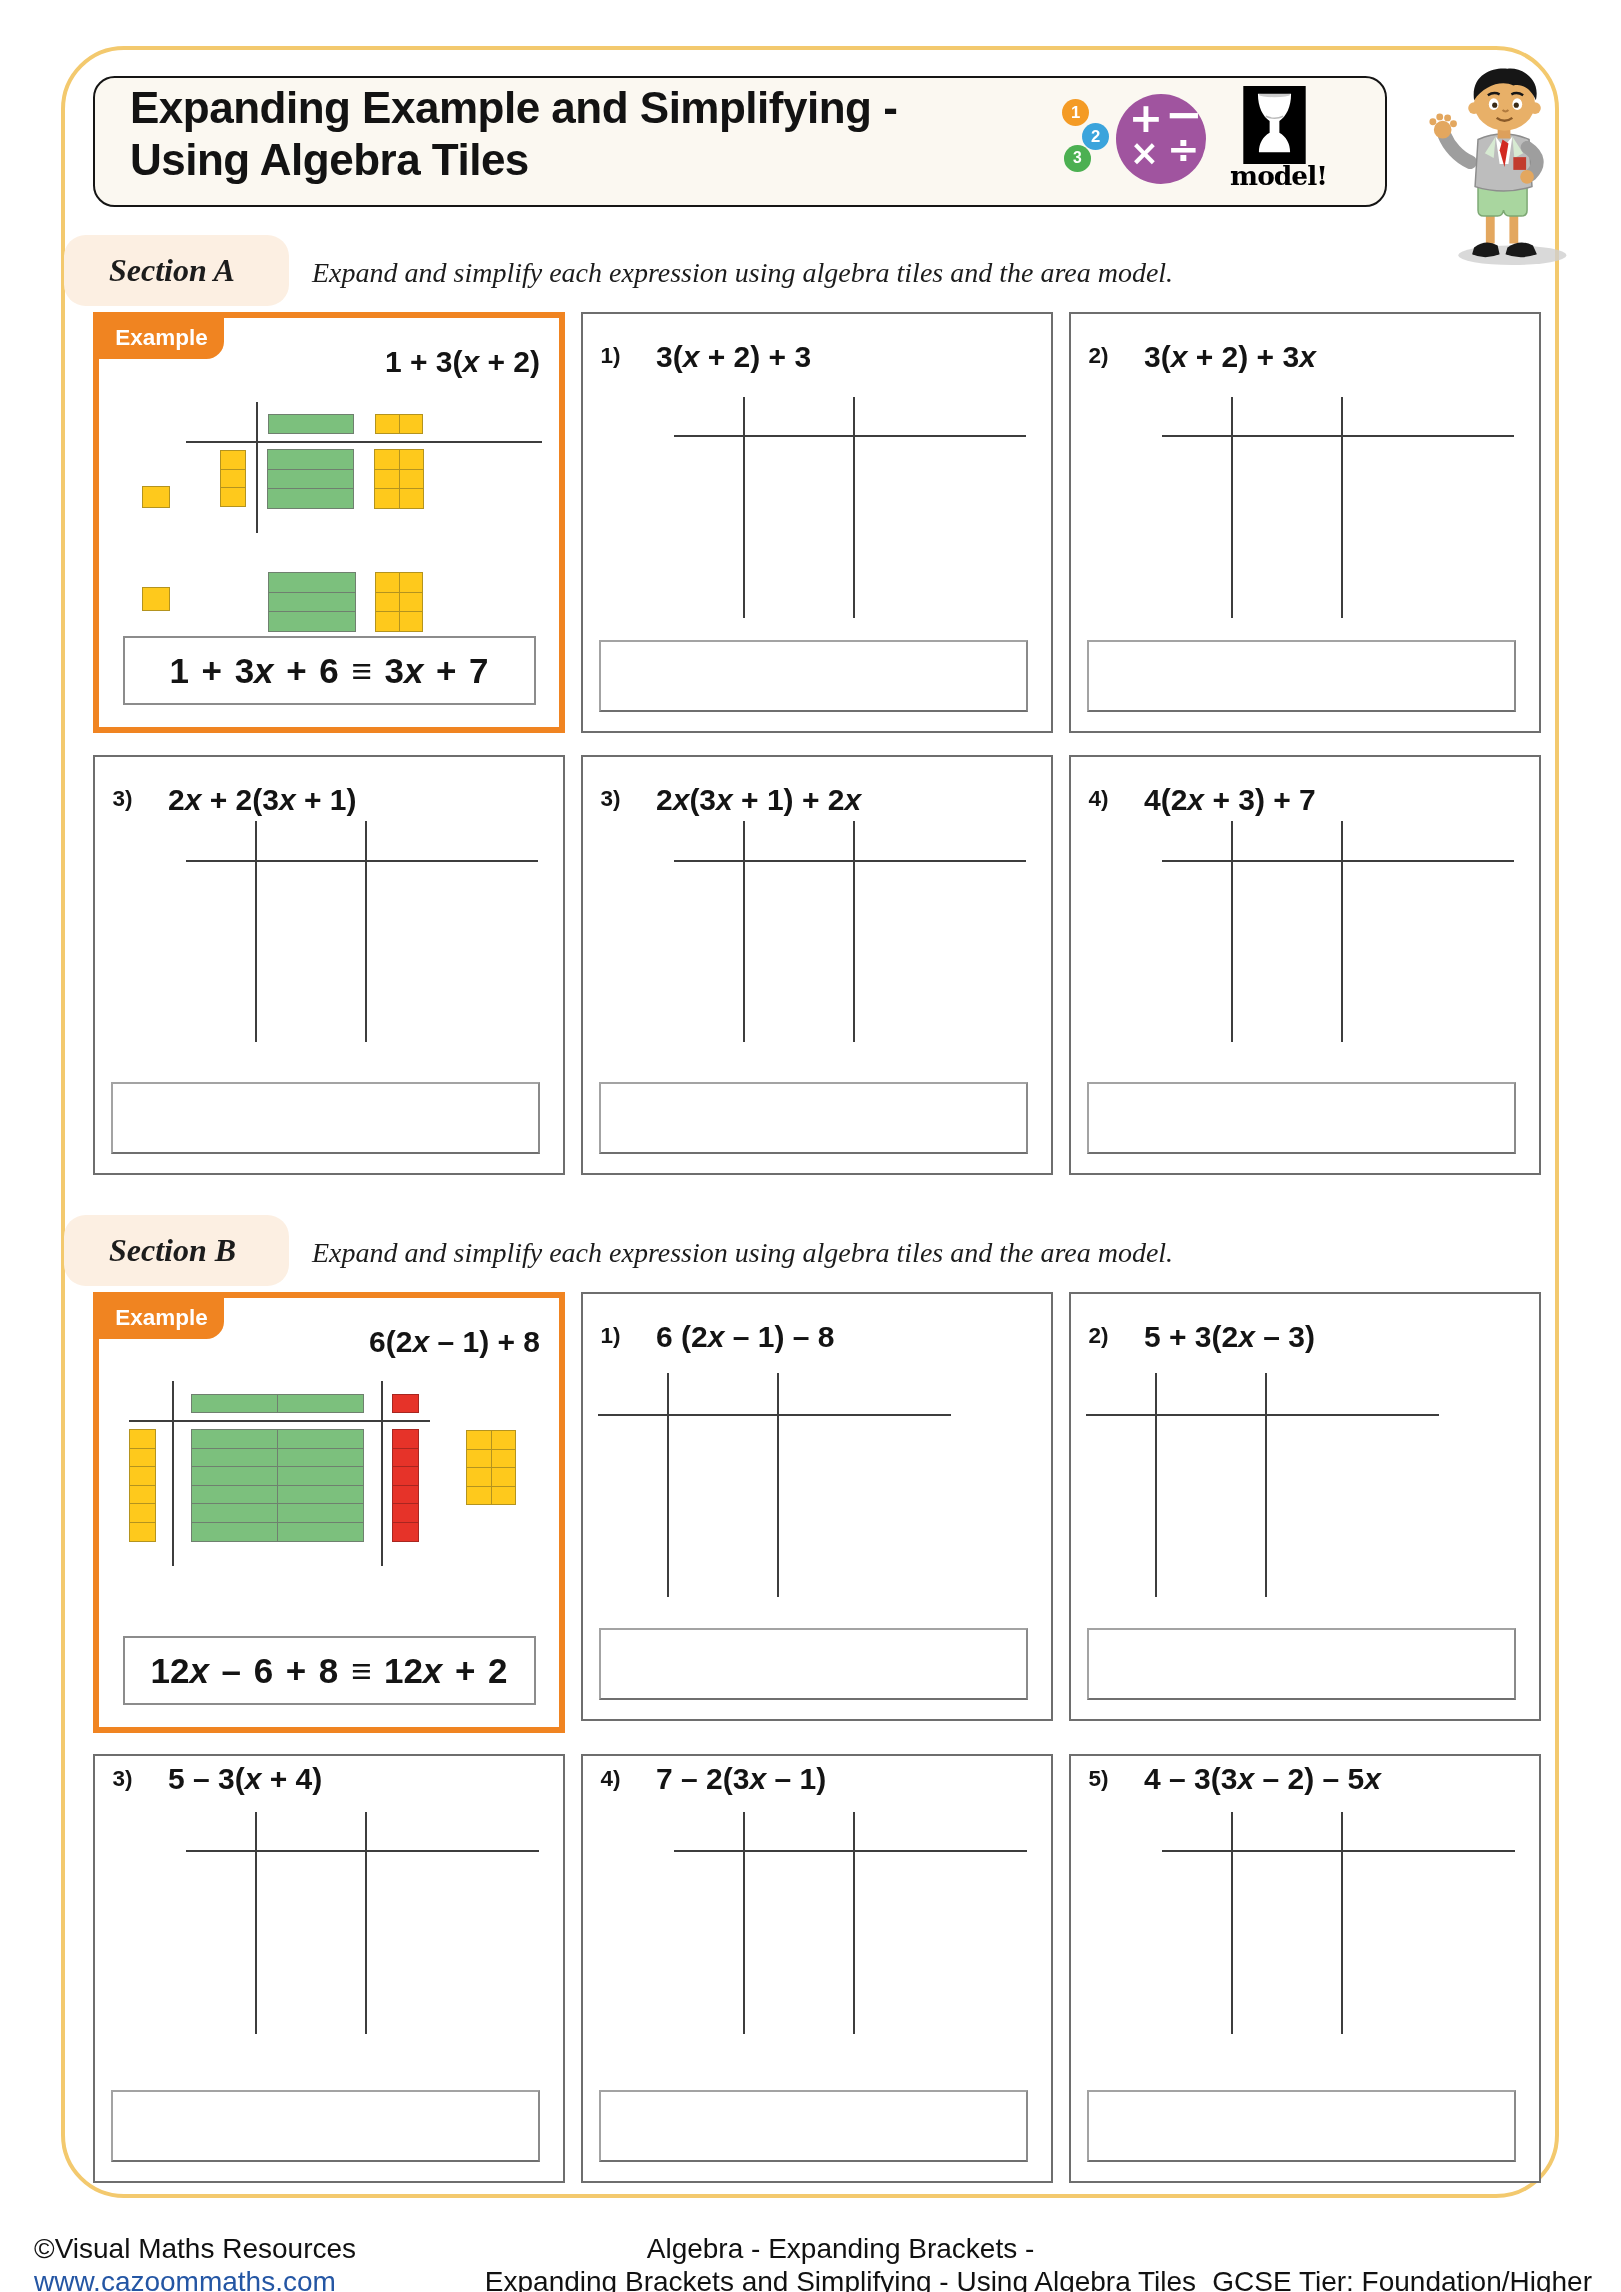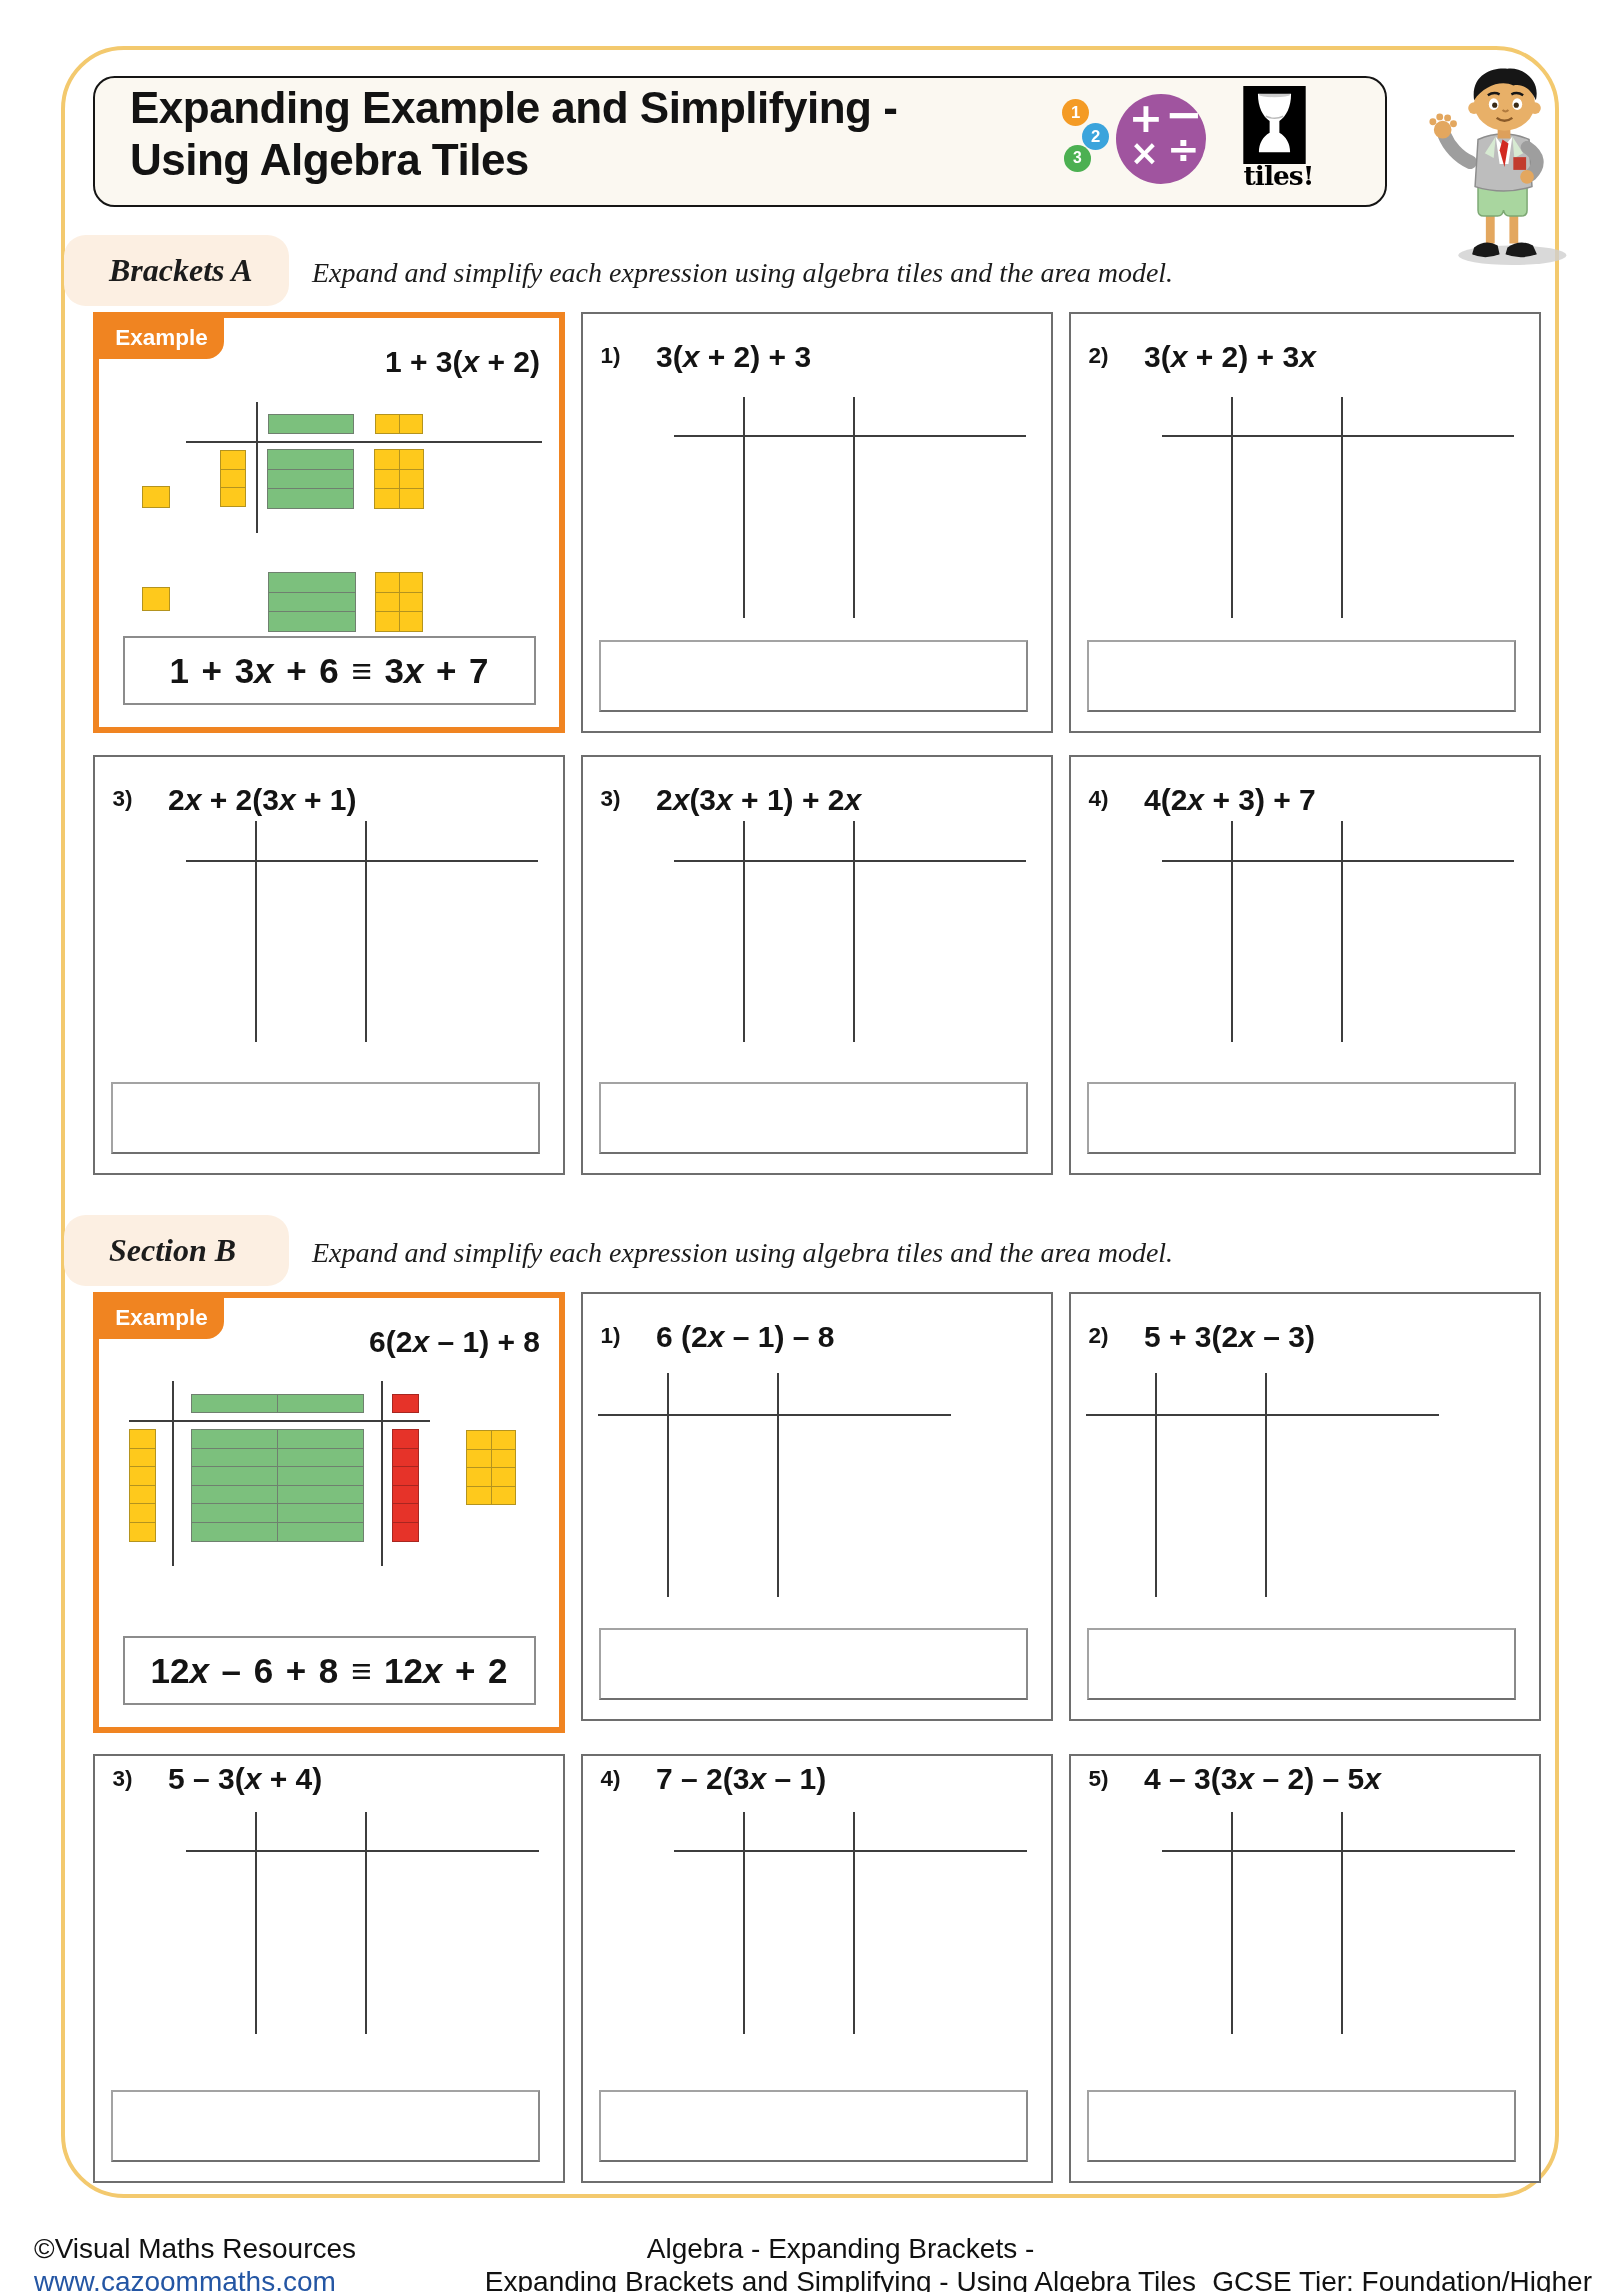--- a/index.html
+++ b/index.html
@@ -92,21 +92,21 @@
     <span class="op-divide">÷</span>
   </div>
   <div class="abs drum">
     <svg width="63" height="78" viewBox="0 0 64 80">
       <rect width="64" height="80" fill="#000"></rect>
       <path d="M15,8 H49 C49,22 44,31 37,36 L37,48 C44,52 48,59 48,68 H16 C16,59 20,52 27,48 L27,36 C20,31 15,22 15,8 Z" fill="#fff"></path>
       <ellipse cx="32" cy="9" rx="16" ry="2.5" fill="#000" opacity="0.2"></ellipse>
       <path d="M23,31 q9,4 18,0" stroke="#bbb" stroke-width="1.5" fill="none"></path>
     </svg>
   </div>
-  <div class="abs brand">tiles!</div>
+  <div class="abs brand">model!</div>
 
   <div class="abs character">
     <svg width="172" height="211" viewBox="0 0 175 215">
       <ellipse cx="95" cy="200" rx="55" ry="10" fill="#cfcfcf" opacity="0.8"></ellipse>
       <path d="M52,105 C40,100 30,88 26,78" stroke="#9e9e9e" stroke-width="14" fill="none" stroke-linecap="round"></path>
       <circle cx="24" cy="72" r="9" fill="#e3a75f"></circle>
       <circle cx="14" cy="64" r="3.5" fill="#e3a75f"></circle>
       <circle cx="21" cy="59" r="3.5" fill="#e3a75f"></circle>
       <circle cx="29" cy="60" r="3.5" fill="#e3a75f"></circle>
       <circle cx="35" cy="66" r="3.5" fill="#e3a75f"></circle>
@@ -132,21 +132,21 @@
       <ellipse cx="100" cy="46" rx="5" ry="6" fill="#fff"></ellipse>
       <circle cx="77" cy="47" r="2.6" fill="#3a2a16"></circle>
       <circle cx="99" cy="47" r="2.6" fill="#3a2a16"></circle>
       <path d="M70,37 q6,-4 12,-1" stroke="#161616" stroke-width="2.5" fill="none"></path>
       <path d="M94,36 q6,-3 12,1" stroke="#161616" stroke-width="2.5" fill="none"></path>
       <path d="M85,52 q3,3 6,0" stroke="#b07a3e" stroke-width="2" fill="none"></path>
       <path d="M79,60 q8,6 16,0" stroke="#8a5a28" stroke-width="2.5" fill="none"></path>
     </svg>
   </div>
 
-  <div class="abs sec-label" style="left:64px;top:235px;">Brackets A</div>
+  <div class="abs sec-label" style="left:64px;top:235px;">Section A</div>
   <div class="abs sec-instr" style="left:312px;top:257px;">Expand and simplify each expression using algebra tiles and the area model.</div>
 
   <div class="abs ebox" style="left:93px;top:312px;height:421px;">
     <div class="etab">Example</div>
     <div class="eexpr">1 + 3(<i>x</i> + 2)</div>
     <div class="emodel">
         <div class="mline" style="left: 157px; top: 84px; width: 2px; height: 131px;"></div>
         <div class="mline" style="left: 87px; top: 123px; width: 356px; height: 2px;"></div>
         <div class="tilegrid" style="left: 169px; top: 96px; background: rgb(111, 128, 111); grid-template-columns: repeat(1, 84px); grid-template-rows: repeat(1, 17.6px);">
           <div style="background: rgb(124, 192, 125);"></div>

